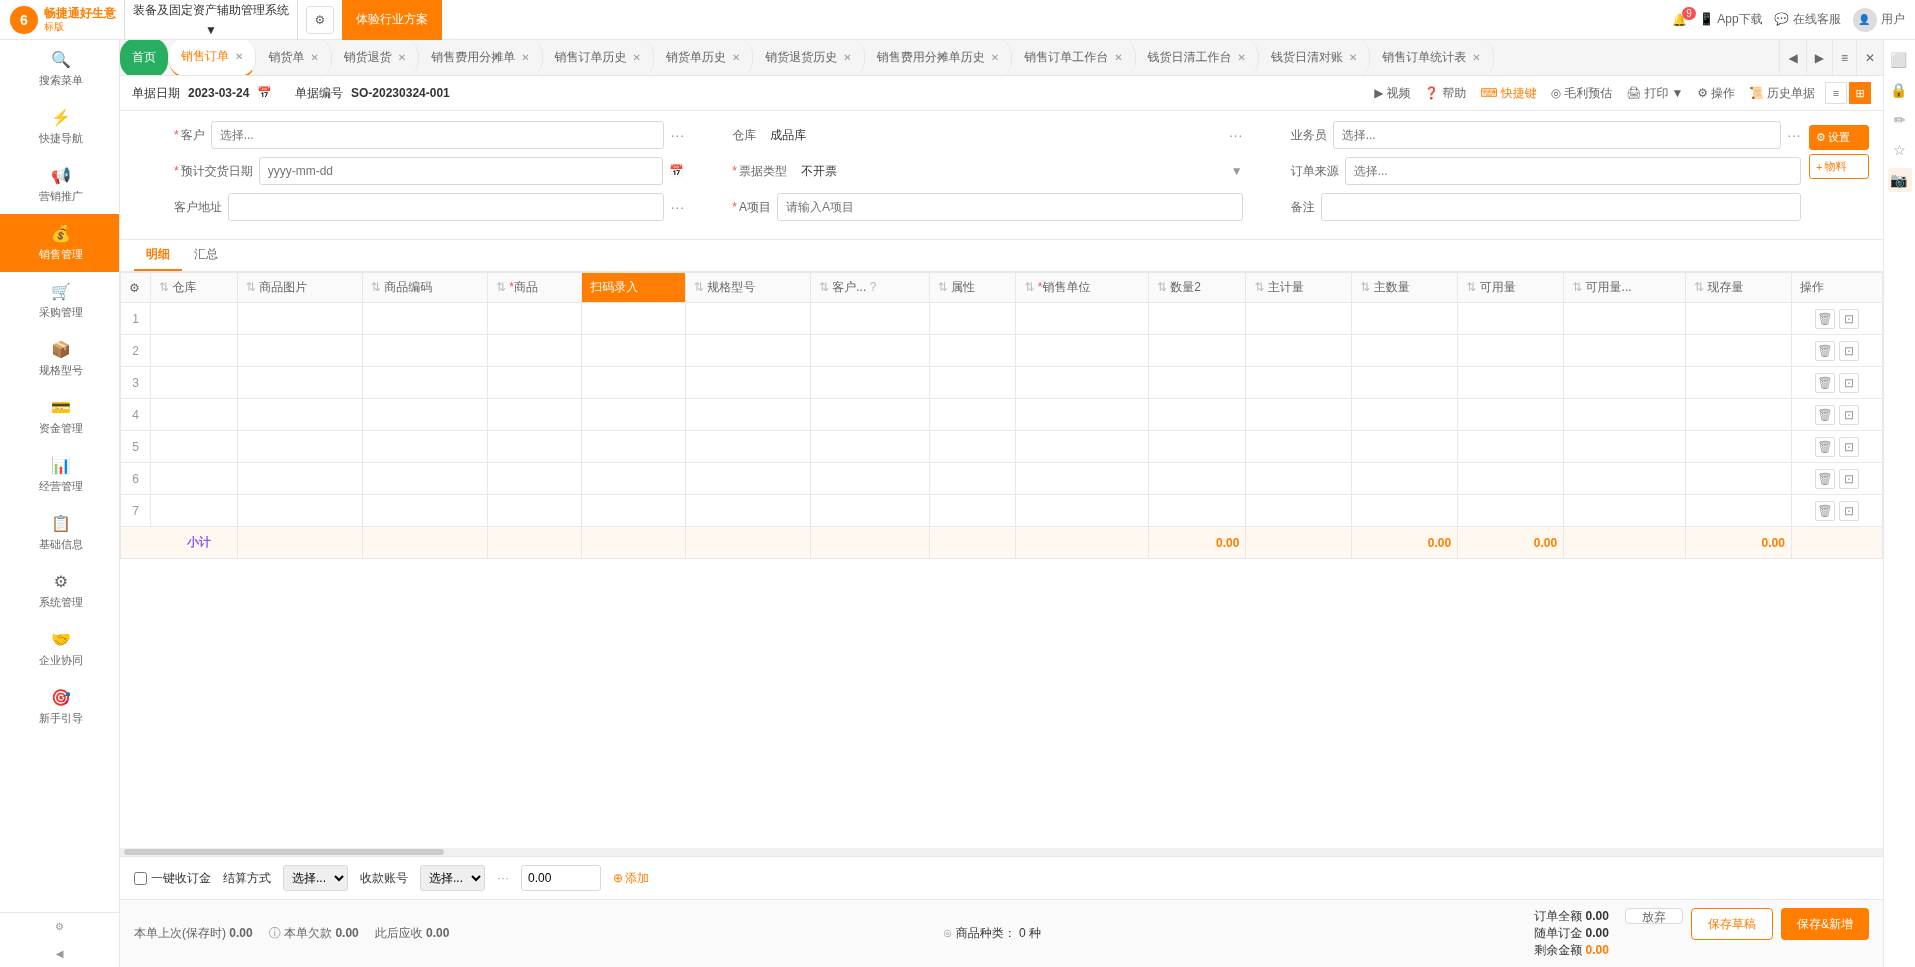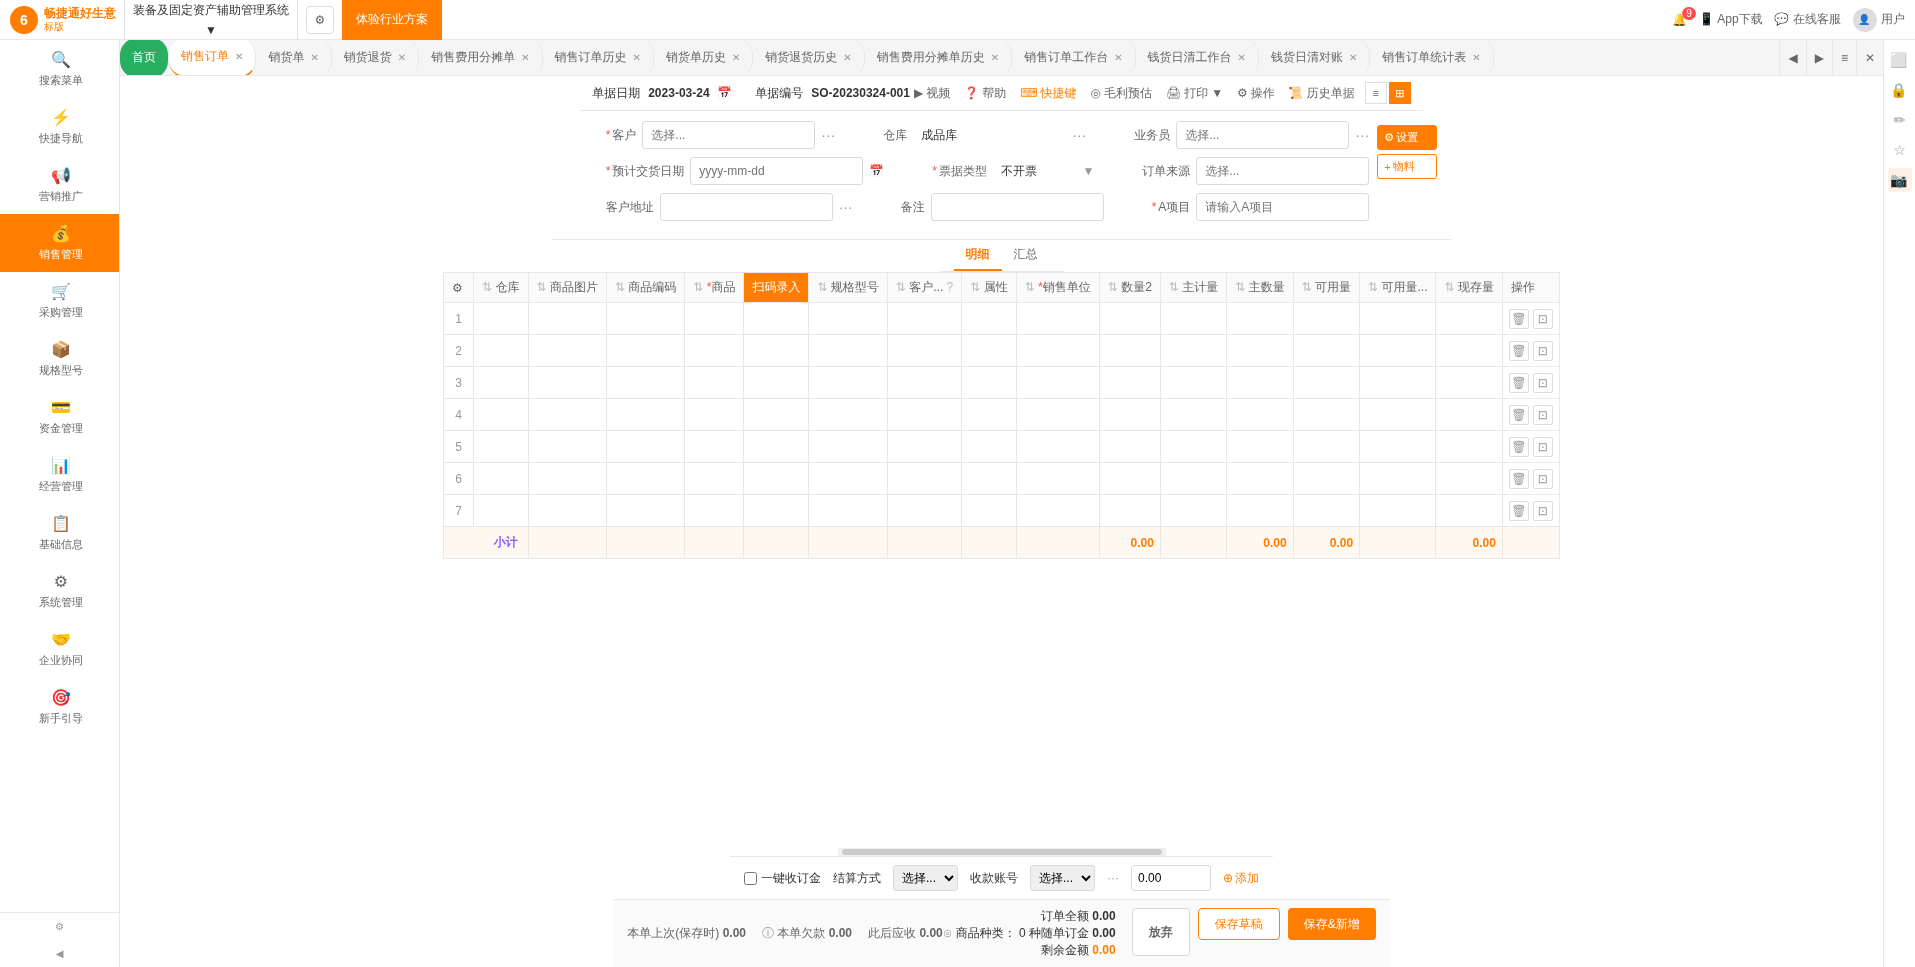--- a/index.html
+++ b/index.html
@@ -82,21 +82,21 @@
       color: #666;
       border-right: 1px solid #e8e8e8;
       border-radius: 17px;
     }
     .tab-item.active { background: white; color: #ff7d00; border-bottom: 2px solid #ff7d00; }
     .tab-item.home { background: #27ae60; color: white; }
     .tab-close { font-size: 10px; color: #999; margin-left: 2px; }
     .tab-nav-btn { padding: 0 8px; height: 36px; display: flex; align-items: center; cursor: pointer; color: #666; border-left: 1px solid #e8e8e8; }
 
     
-    .page-content { flex: 1; overflow-y: auto; background: #fff; display: flex; flex-direction: column; align-items: center; }
+    .page-content { flex: 1; overflow-y: auto; background: #fff; display: flex; flex-direction: column; }
 
     
     .page-toolbar {
       padding: 6px 12px;
       display: flex;
       align-items: center;
       justify-content: space-between;
       border-bottom: 1px solid #e8e8e8;
       background: #fff;
     }
@@ -174,21 +174,21 @@
       display: flex;
       align-items: center;
       justify-content: space-between;
       padding: 8px 14px;
       background: #fafafa;
       border-top: 1px solid #e8e8e8;
       font-size: 12px;
     }
     .footer-left { display: flex; gap: 16px; color: #666; }
     .footer-actions { display: flex; gap: 8px; }
-    .btn-discard { height: 48px; padding: 0 16px; border: 1px solid #d9d9d9; background: white; border-radius: 4px; cursor: pointer; font-size: 12px; color: #666; font-weight: bold; }
+    .btn-discard { height: 16px; padding: 0 16px; border: 1px solid #d9d9d9; background: white; border-radius: 4px; cursor: pointer; font-size: 12px; color: #666; }
     .btn-save-draft { height: 32px; padding: 0 16px; border: 1px solid #ff7d00; background: white; color: #ff7d00; border-radius: 4px; cursor: pointer; font-size: 12px; }
     .btn-save-new { height: 32px; padding: 0 16px; background: #ff7d00; color: white; border: none; border-radius: 4px; cursor: pointer; font-size: 12px; }
 
     
     .right-panel {
       width: 32px;
       background: #fff;
       border-left: 1px solid #e8e8e8;
       display: flex;
       flex-direction: column;
@@ -453,26 +453,26 @@
               </div>
             </div>
 
             <div class="form-row">
               <div class="form-field">
                 <span class="form-label">客户地址</span>
                 <input class="form-input" type="text" style="flex: 2 1 0%;">
                 <span class="form-dots">···</span>
               </div>
               <div class="form-field">
+                <span class="form-label required">A项目</span>
+                <input class="form-input" type="text" style="flex: 2 1 0%;" placeholder="请输入A项目">
+              </div>
+              <div class="form-field">
                 <span class="form-label">备注</span>
                 <input class="form-input" type="text" style="flex: 2 1 0%;">
-              </div>
-              <div class="form-field">
-                <span class="form-label required">A项目</span>
-                <input class="form-input" type="text" style="flex: 2 1 0%;" placeholder="请输入A项目">
               </div>
             </div>
 
           </div>
 
           <div style="display:flex;flex-direction:column;gap:4px;margin-top:4px;">
             <button class="side-btn filled">
               <span>⚙</span>
               <span>设置</span>
             </button>

